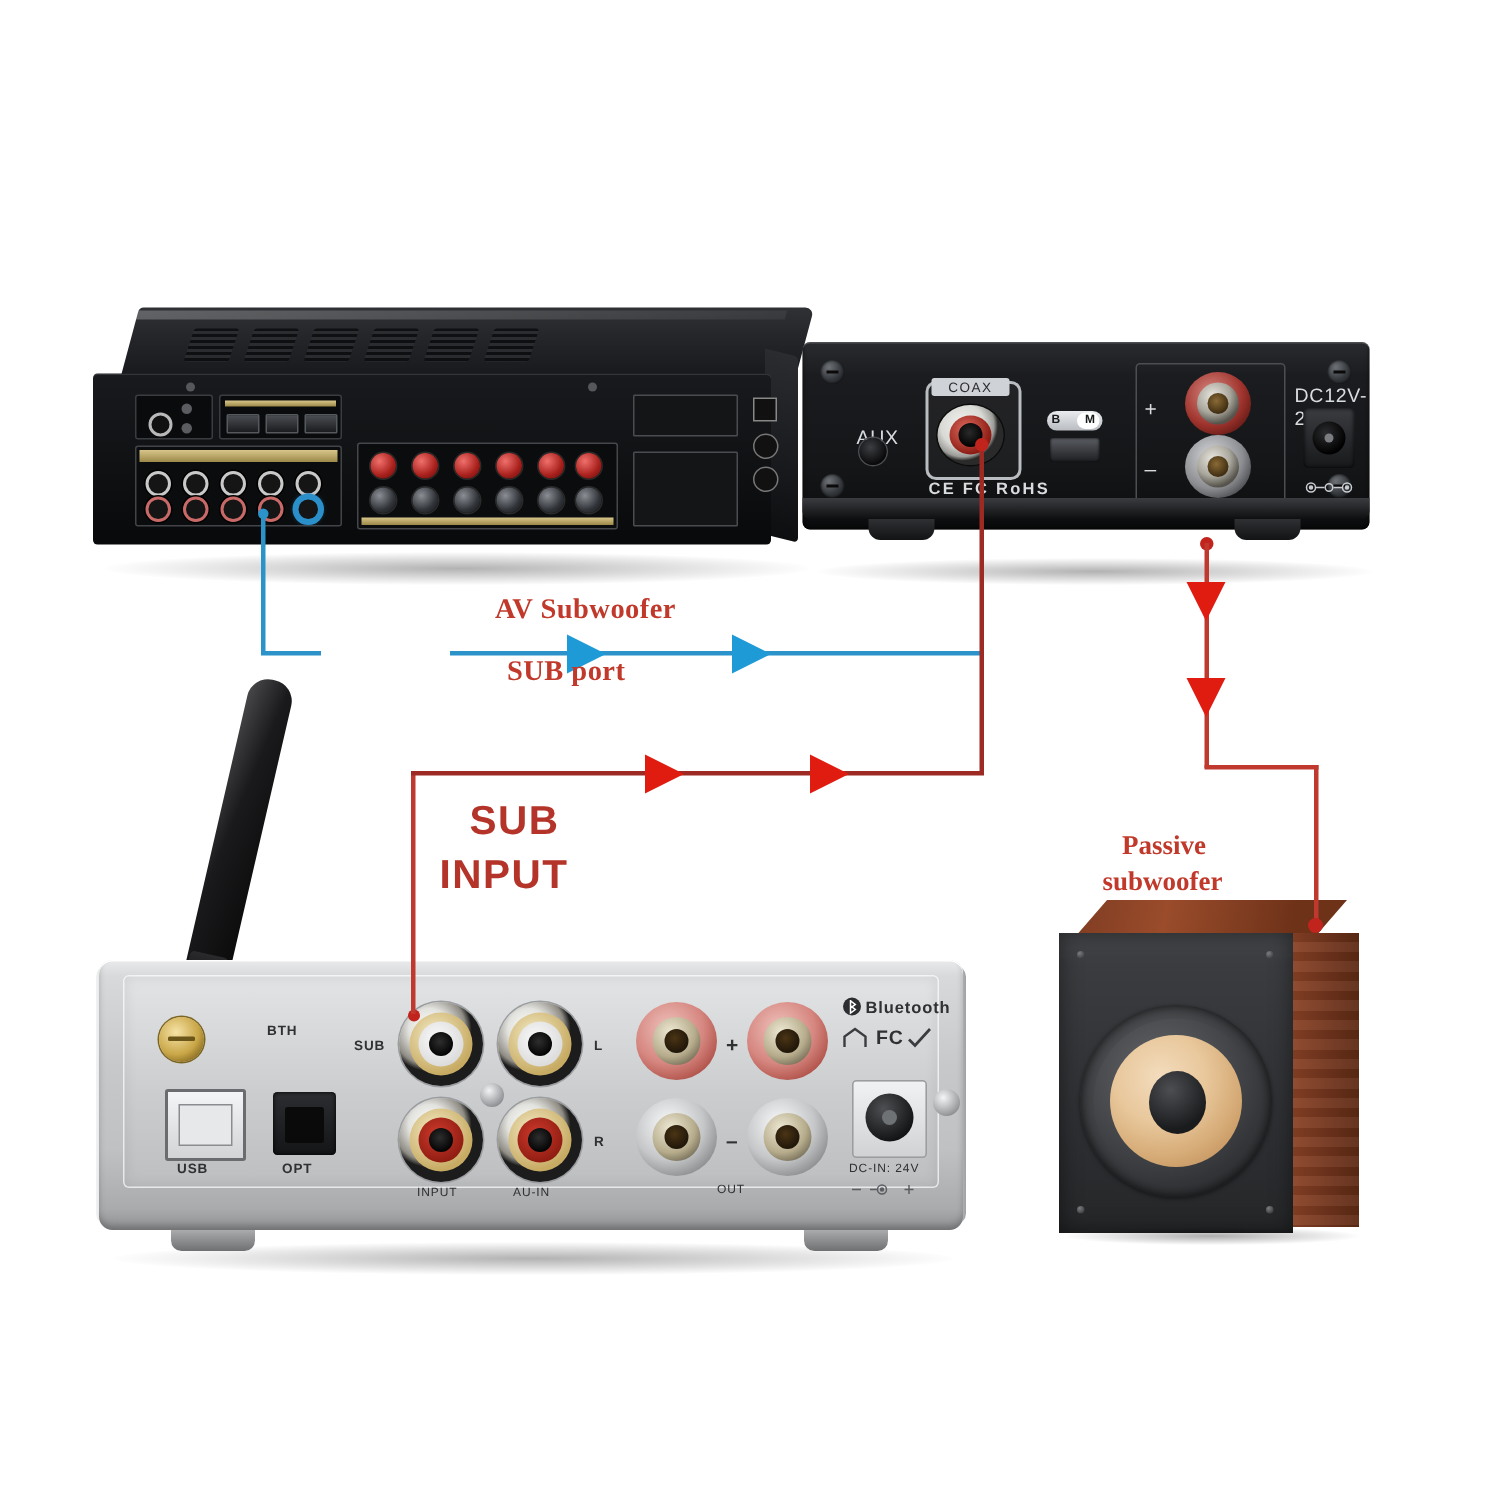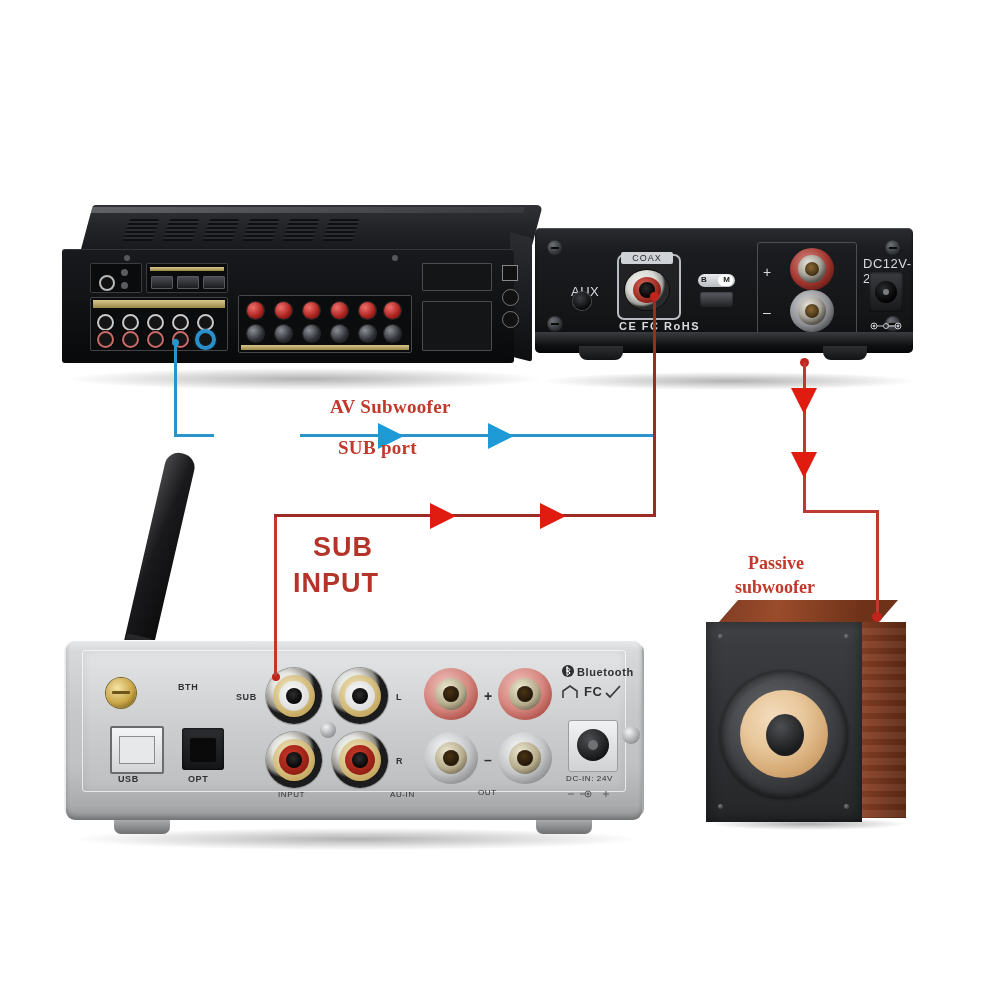--- a/index.html
+++ b/index.html
@@ -346,21 +346,21 @@
           <div class="cupR" style="left:13px;top:13px;width:30px;height:30px;"></div>
           <div class="pin" style="left:20px;top:20px;width:16px;height:16px;"></div>
         </div>
         <div class="sil-rca" style="left:250px;top:82px;width:56px;height:56px;">
           <div class="gold" style="left:7px;top:7px;width:42px;height:42px;"></div>
           <div class="cupR" style="left:13px;top:13px;width:30px;height:30px;"></div>
           <div class="pin" style="left:20px;top:20px;width:16px;height:16px;"></div>
         </div>
         <span class="darktxt" style="left:314px;top:106px;">R</span>
         <span class="darktxt sm" style="left:196px;top:140px;">INPUT</span>
-        <span class="darktxt sm" style="left:260px;top:140px;margin-left:48px;">AU-IN</span>
+        <span class="darktxt sm" style="left:260px;top:140px;">AU-IN</span>
         <div class="abs" style="left:238px;top:72px;width:16px;height:16px;border-radius:50%;background:radial-gradient(circle at 38% 32%,#f2f3f4,#9b9da0 65%,#6a6c6f);"></div>
 
         <div class="abs" style="left:342px;top:18px;width:54px;height:52px;border-radius:50%;background:radial-gradient(circle at 40% 34%,#f0c2bd,#d5867f 50%,#a7453c 85%);">
           <div class="abs" style="left:11px;top:10px;width:32px;height:32px;border-radius:50%;background:radial-gradient(circle at 38% 32%,#efe9d4,#b6ac8c 55%,#6b6450 85%);"></div>
           <div class="abs" style="left:19px;top:18px;width:16px;height:16px;border-radius:50%;background:radial-gradient(circle at 42% 38%,#4a3415,#1b1308 80%);"></div>
         </div>
         <div class="abs" style="left:416px;top:18px;width:54px;height:52px;border-radius:50%;background:radial-gradient(circle at 40% 34%,#f0c2bd,#d5867f 50%,#a7453c 85%);">
           <div class="abs" style="left:11px;top:10px;width:32px;height:32px;border-radius:50%;background:radial-gradient(circle at 38% 32%,#efe9d4,#b6ac8c 55%,#6b6450 85%);"></div>
           <div class="abs" style="left:19px;top:18px;width:16px;height:16px;border-radius:50%;background:radial-gradient(circle at 42% 38%,#4a3415,#1b1308 80%);"></div>
         </div>

